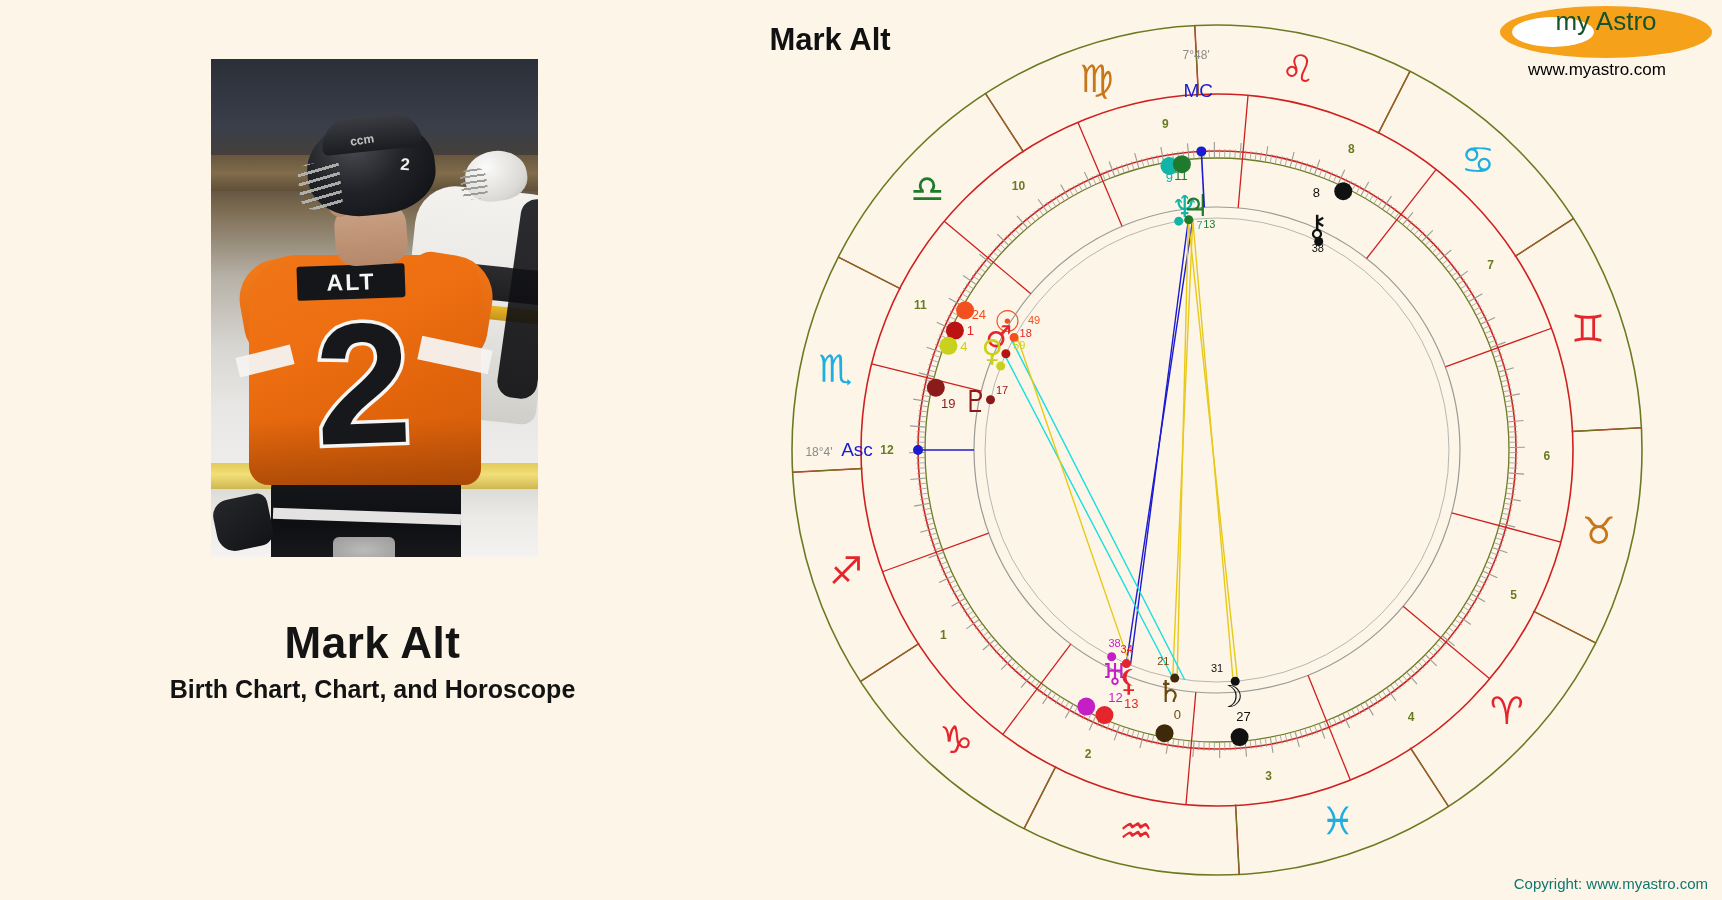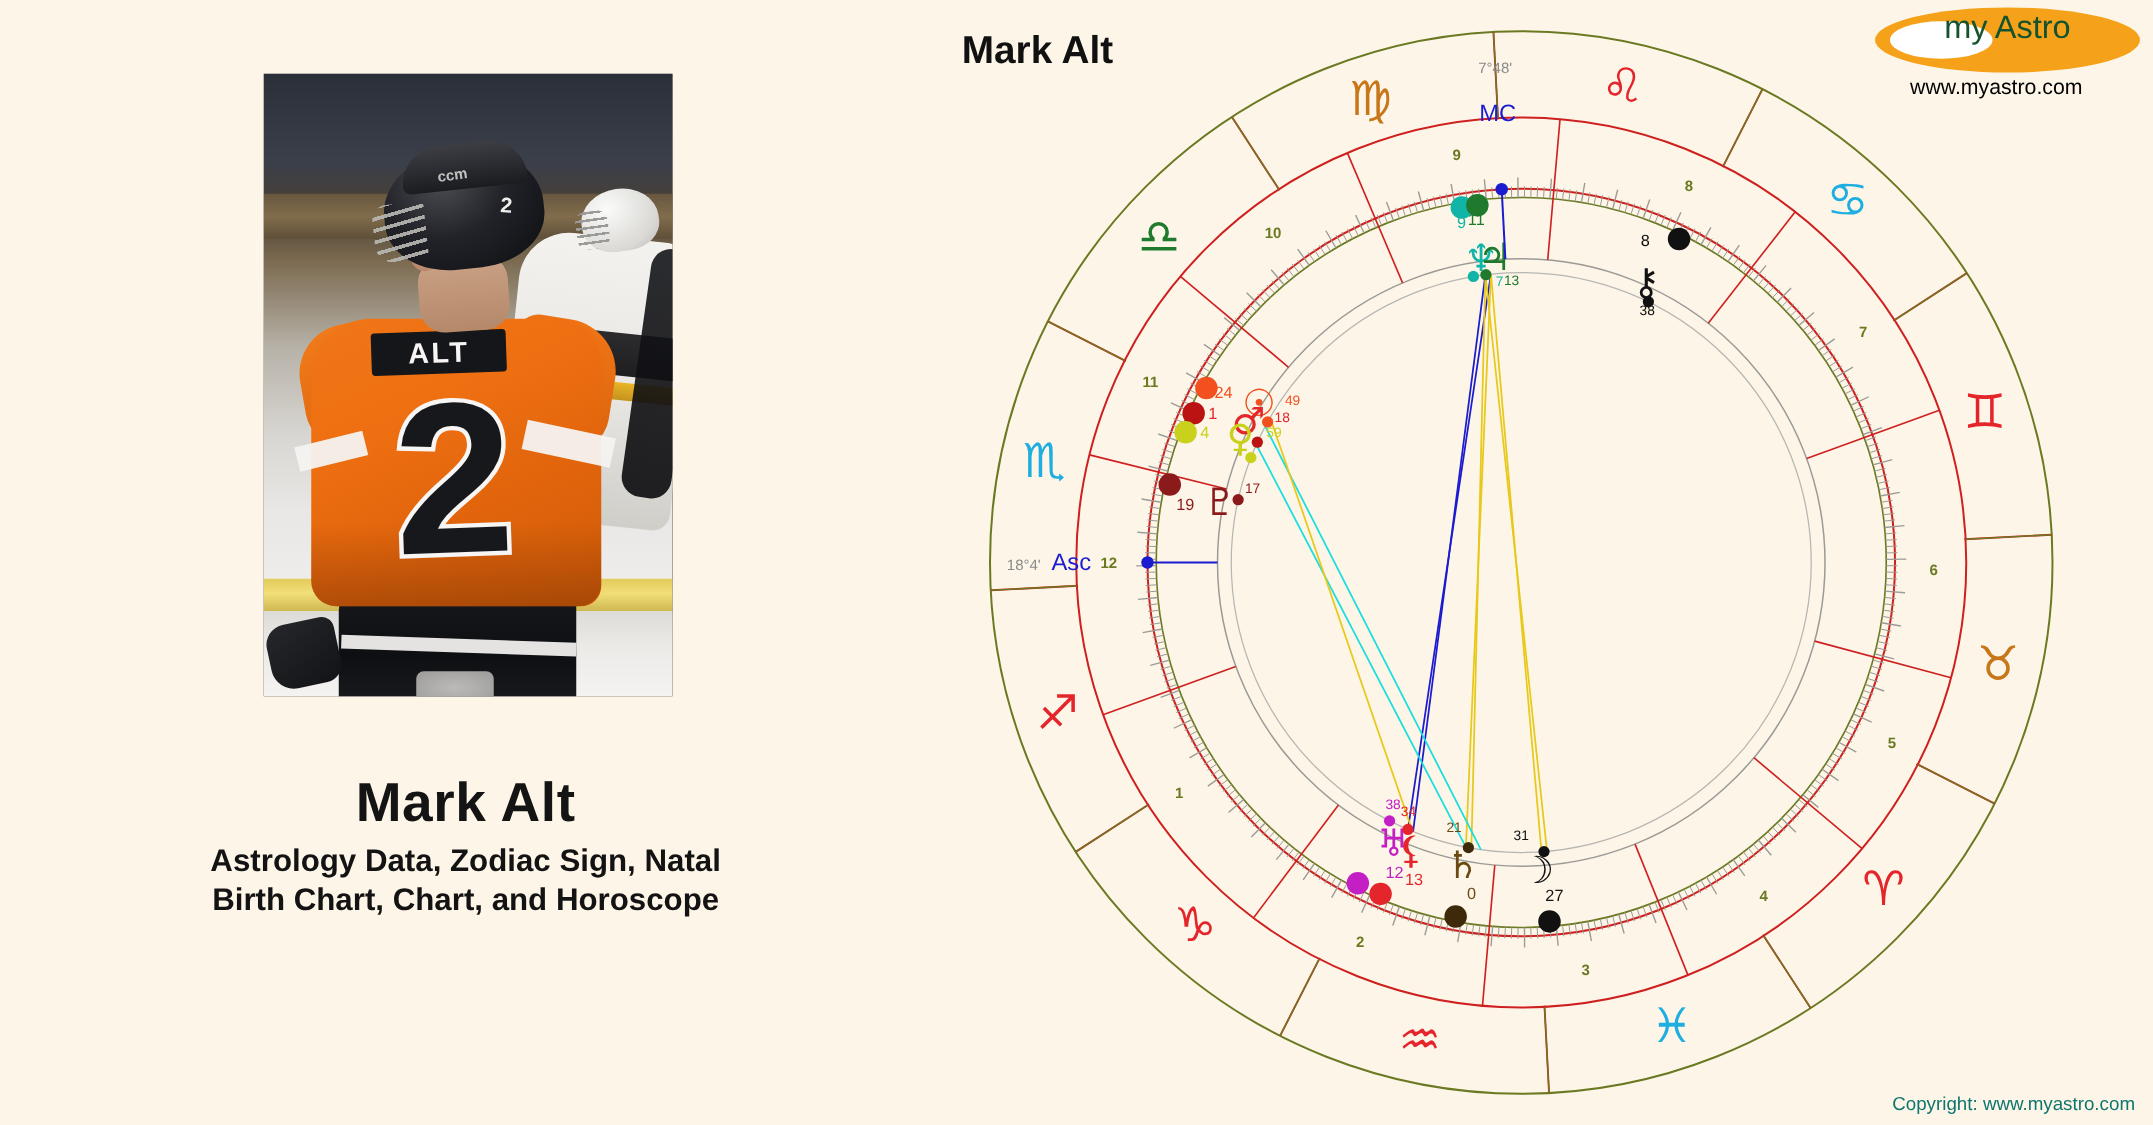--- a/index.html
+++ b/index.html
@@ -274,21 +274,20 @@
       <div class="ph-layer" id="ph-ear"></div>
       <div class="ph-layer" id="ph-helmet"></div>
       <div class="ph-layer" id="ph-helmet-top"></div>
       <div class="ph-layer" id="ph-helmet-logo">ccm</div>
       <div class="ph-layer" id="ph-helmet-num">2</div>
       <div class="ph-layer" id="ph-cage"></div>
     </div>
 
     <div id="left-title">Mark Alt</div>
     <div id="left-sub">
-      <span>Astrology Data, Zodiac Sign, Natal</span>
       <span>Birth Chart, Chart, and Horoscope</span>
     </div>
   </div>
 
   <div id="chart-title">Mark Alt</div>
 
   <div id="logo-wrap">
     <div id="logo-ellipse"></div>
     <div id="logo-inner"></div>
     <div id="logo-text">my Astro</div>

